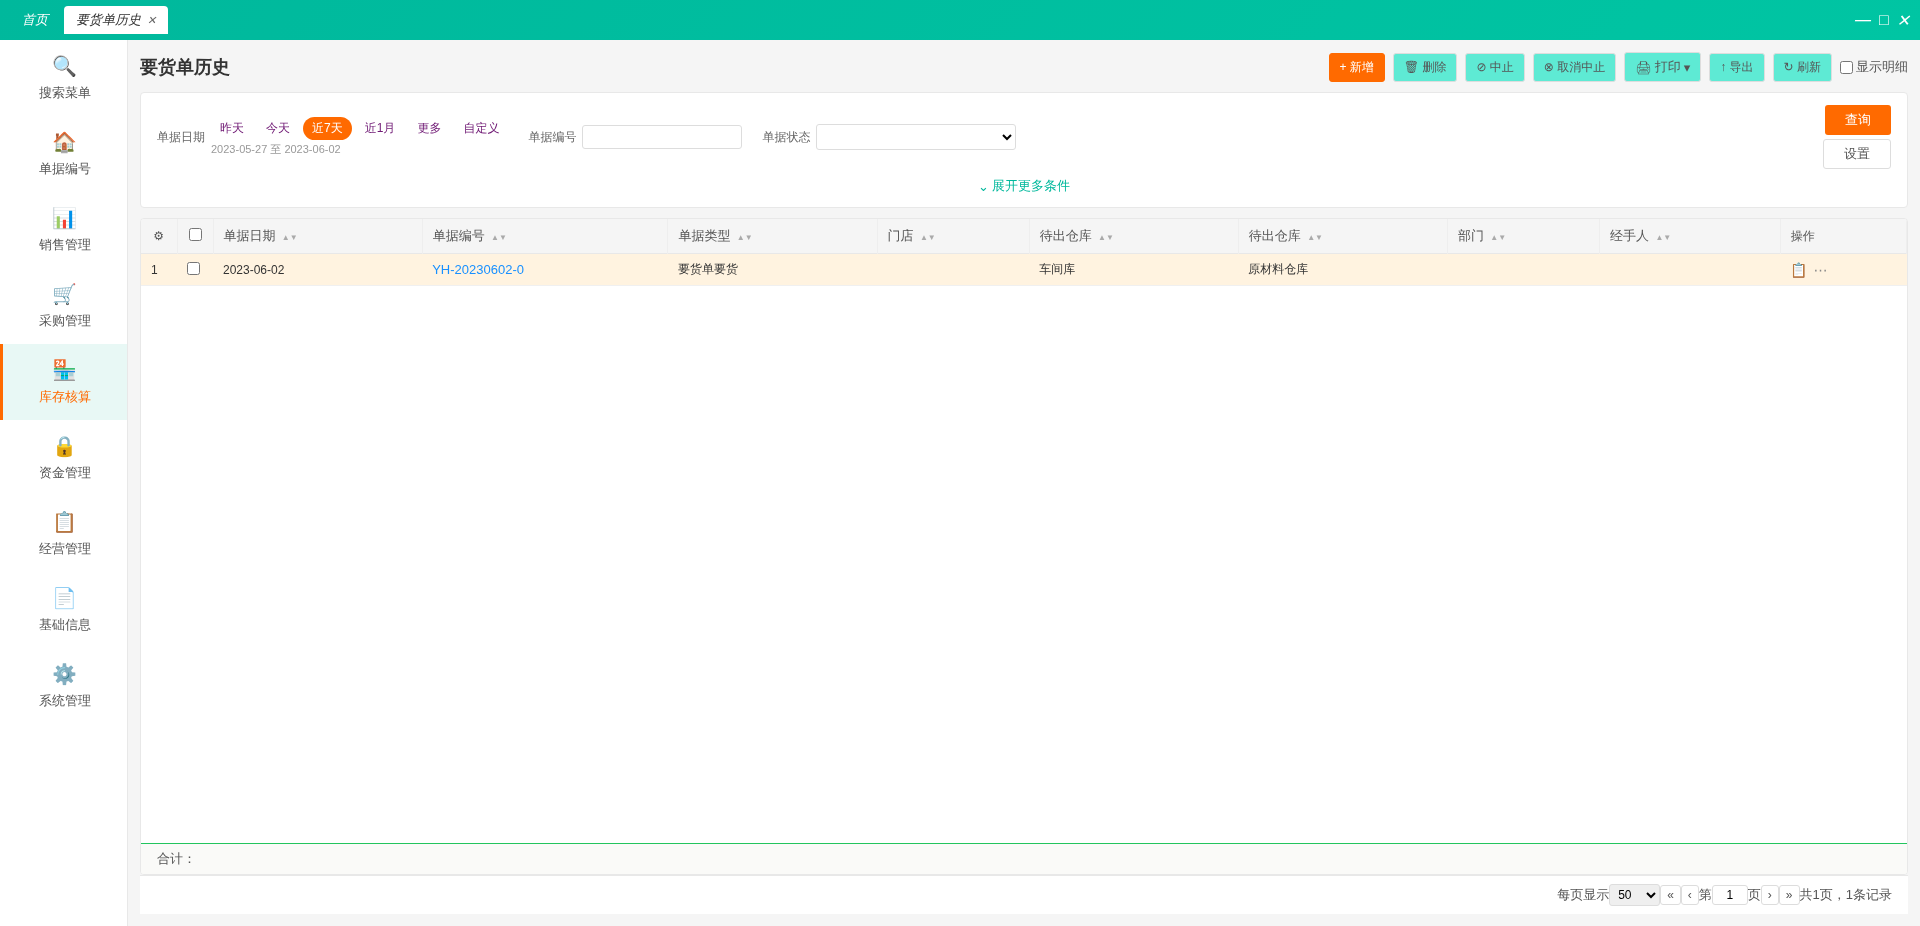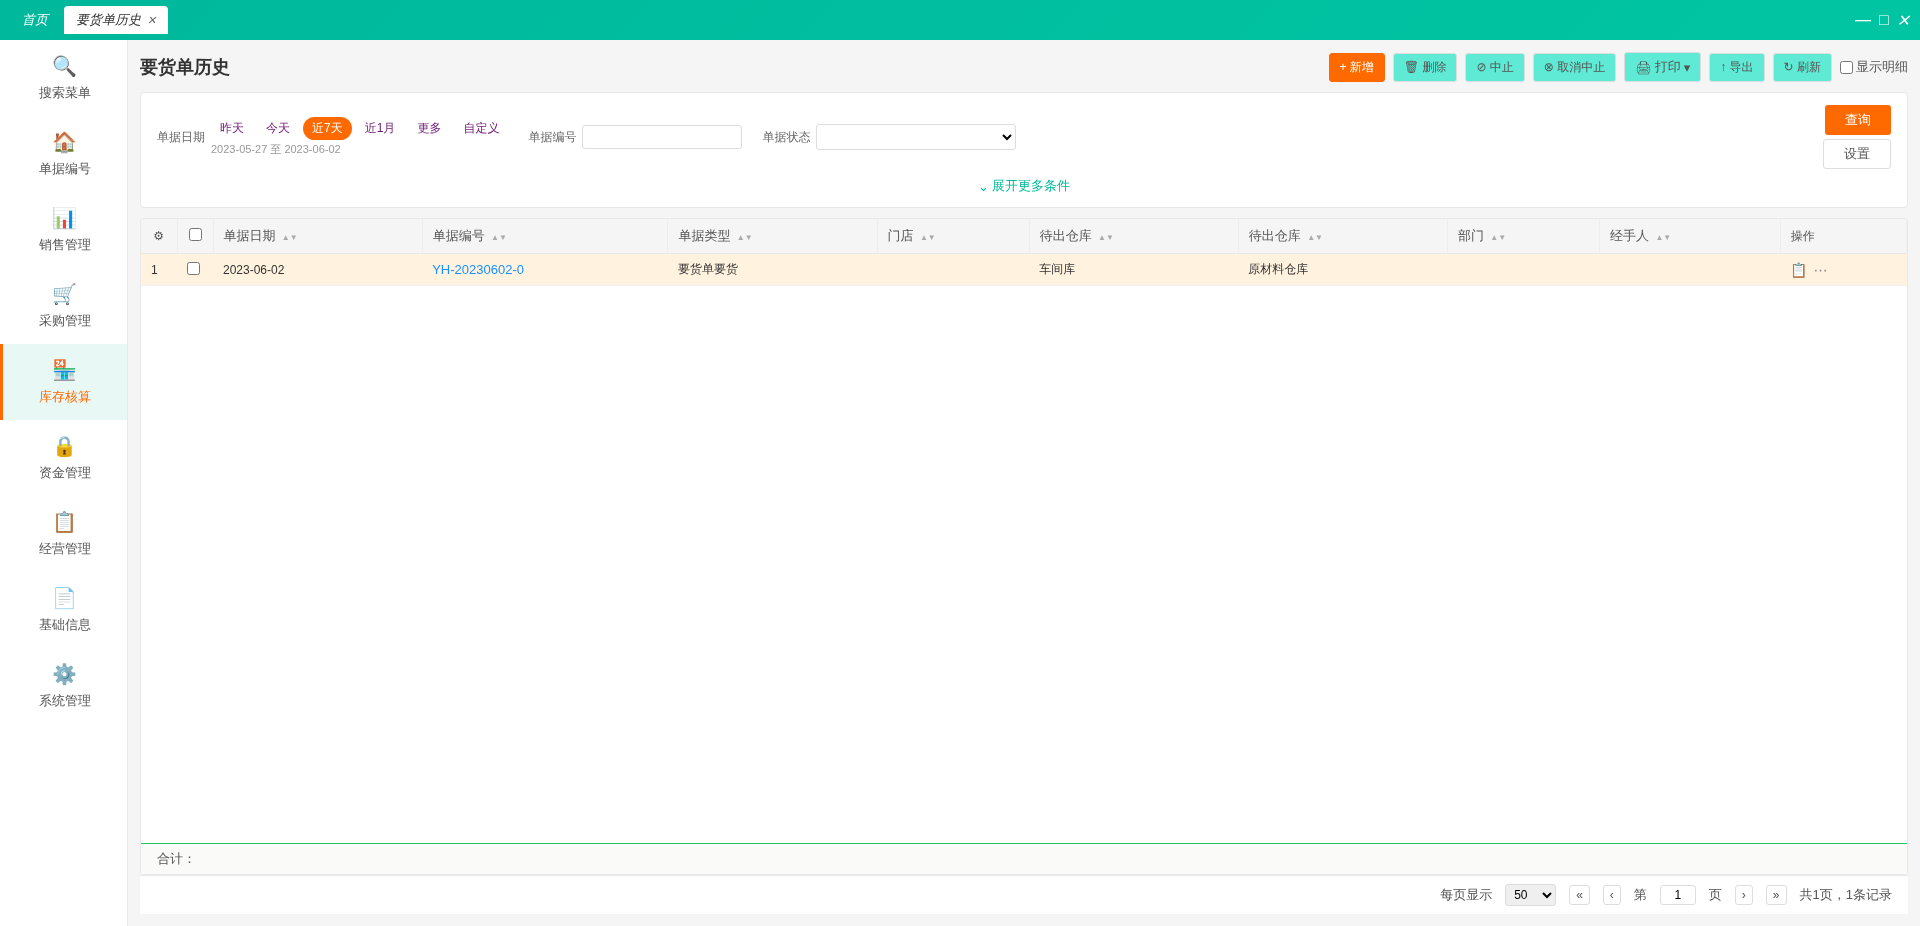--- a/index.html
+++ b/index.html
@@ -116,21 +116,21 @@
     
     .table-footer {
       border-top: 1px solid #22c55e; padding: 6px 16px;
       background: #fafaf8; display: flex; align-items: center; font-size: 12px; color: #555;
     }
 
     
     .pagination-bar {
       display: flex; align-items: center; justify-content: flex-end;
       padding: 8px 16px; background: white; border-top: 1px solid #e8e8e8;
-      font-size: 12px; color: #555; gap: 13px; flex-shrink: 0;
+      font-size: 12px; color: #555; gap: 0; flex-shrink: 0;
     }
     .page-size-select { border: 1px solid #ddd; border-radius: 3px; padding: 2px 4px; font-size: 12px; }
     .page-nav-btn {
       padding: 2px 6px; border: 1px solid #ddd; border-radius: 3px;
       background: white; cursor: pointer; color: #555; font-size: 12px;
     }
     .page-input { width: 36px; border: 1px solid #ddd; border-radius: 3px; padding: 2px 4px; text-align: center; font-size: 12px; }
 
     .btn-query {
       background: #ff6a00; color: white; border: none; border-radius: 3px;

